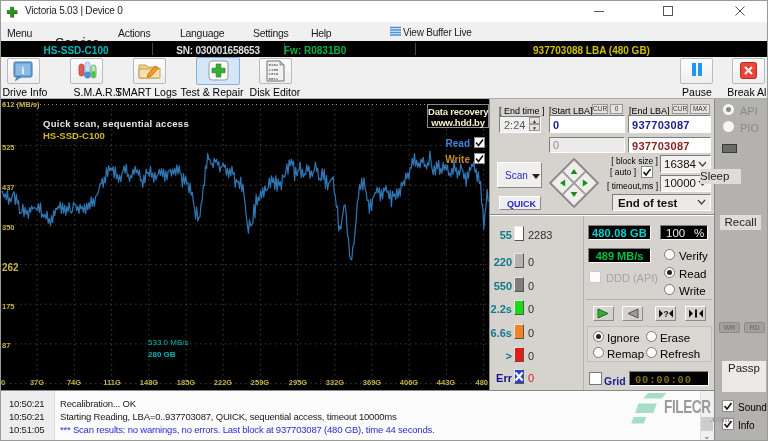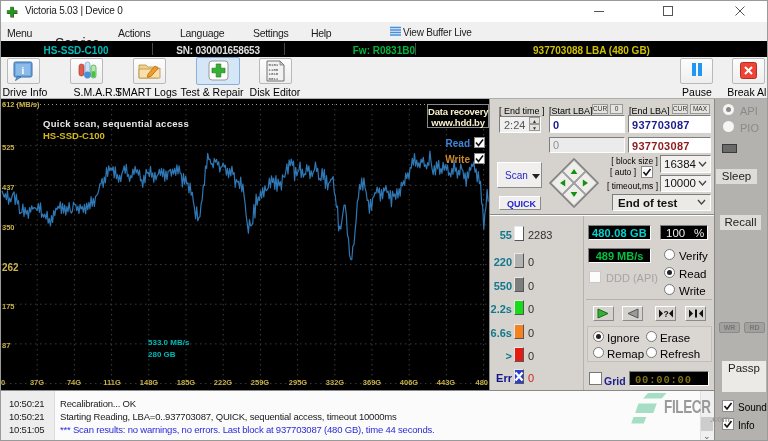--- a/index.html
+++ b/index.html
@@ -41,21 +41,21 @@
     </g>
   </svg>
 <div class="a" style="left:403px;top:27px;font-size:10px;letter-spacing:-0.2px;color:#1a1a1a">View Buffer Live</div>
 
 <div class="a blk" style="left:0;top:41px;width:768px;height:16px"></div>
 <div class="a" style="left:152px;top:43px;width:1px;height:12px;background:#4a4a4a"></div>
 <div class="a" style="left:284px;top:43px;width:1px;height:12px;background:#4a4a4a"></div>
 <div class="a" style="left:415px;top:43px;width:1px;height:12px;background:#4a4a4a"></div>
 <div class="a" style="left:0;top:45px;width:152px;text-align:center;font-weight:bold;font-size:10px;color:#00bcbc">HS-SSD-C100</div>
 <div class="a" style="left:152px;top:45px;width:132px;text-align:center;font-weight:bold;font-size:10px;letter-spacing:-0.2px;color:#e0e0e0">SN: 030001658653</div>
-<div class="a" style="left:284px;top:45px;width:131px;text-align:right;font-weight:bold;font-size:10px;color:#00b43c">Fw: R0831B0</div>
+<div class="a" style="left:284px;top:45px;width:131px;text-align:left;font-weight:bold;font-size:10px;color:#00b43c">Fw: R0831B0</div>
 <div class="a" style="left:415px;top:45px;width:353px;text-align:center;font-weight:bold;font-size:10px;color:#cfc000">937703088 LBA (480 GB)</div>
 
 <div class="a" style="left:0;top:57px;width:768px;height:42px;background:#f0f0f0;border-bottom:1px solid #adadad"></div>
 
 <div class="a tbtn" style="left:7px;top:58px;width:33px;height:26px"></div>
 <svg class="a" style="left:13px;top:61px" width="21" height="20" viewBox="0 0 21 20">
  <rect x="1" y="1" width="18" height="15" rx="1.5" fill="#6fa8dc" stroke="#3a6ea8"></rect>
  <rect x="3" y="3" width="14" height="11" fill="#8bbbe8"></rect>
  <path d="M4 16l-1.5 3.5L8 16z" fill="#6fa8dc" stroke="#3a6ea8" stroke-width="0.8"></path>
  <text x="10" y="13" font-size="10" font-weight="bold" fill="#fff" text-anchor="middle" font-family="Liberation Serif">i</text>
@@ -155,21 +155,21 @@
     <svg width="9" height="9" viewBox="0 0 9 9">
       <path d="M1 4.5l2.5 3L8 1.5" stroke="#111" stroke-width="1.6" fill="none"></path>
     </svg>
   </div>
 <div class="a" style="left:400px;top:154px;width:70px;text-align:right;font-size:10px;font-weight:bold;color:#c8882c">Write</div>
 <div class="a cb" style="left:474px;top:153px;width:11px;height:11px">
     <svg width="9" height="9" viewBox="0 0 9 9">
       <path d="M1 4.5l2.5 3L8 1.5" stroke="#111" stroke-width="1.6" fill="none"></path>
     </svg>
   </div>
-<div class="a" style="left:148px;top:338px;font-size:8px;font-weight:bold;color:#00b8b8">533.0 MB/s</div>
+<div class="a" style="left:148px;top:338px;font-size:8px;font-weight:normal;color:#00b8b8">533.0 MB/s</div>
 <div class="a" style="left:148px;top:350px;font-size:8px;font-weight:bold;color:#00b8b8">280 GB</div>
 
 <div class="a" style="left:489px;top:99px;width:225px;height:291px;background:#d6d3ce;border-left:1px solid #8a8a8a"></div>
 
 <div class="a lbl9" style="left:499px;top:106px">[ End time ]</div>
 <div class="a sunk" style="left:499px;top:116px;width:42px;height:17px;background:#f0f0f0"></div>
 <div class="a" style="left:504px;top:119px;font-size:11px;color:#555">2:24</div>
 <div class="a" style="left:529px;top:117px;width:11px;height:7px;background:#e3e1dd;border:1px solid #9a9a9a;font-size:5px;text-align:center;line-height:6px;color:#333">▲</div>
 <div class="a" style="left:529px;top:124px;width:11px;height:7px;background:#e3e1dd;border:1px solid #9a9a9a;font-size:5px;text-align:center;line-height:6px;color:#333">▼</div>
 <div class="a lbl9" style="left:549px;top:106px">[Start LBA]</div>
@@ -297,21 +297,21 @@
 <div class="a" style="left:635px;top:374px;font-size:10.5px;font-weight:bold;color:#7e7114;font-family:'Liberation Mono',monospace;letter-spacing:0.8px">00:00:00</div>
 
 <div class="a" style="left:714px;top:99px;width:54px;height:342px;background:#b4b2ae;border-left:1px solid #8a8a8a"></div>
 <div class="a" style="left:723px;top:104px;width:11px;height:11px;border-radius:50%;background:#f5f5f5;display:flex;align-items:center;justify-content:center">
     <div style="width:5px;height:5px;border-radius:50%;background:#8a8a8a"></div>
   </div>
 <div class="a" style="left:740px;top:105px;font-size:11px;color:#8a8a8a">API</div>
 <div class="a" style="left:723px;top:121px;width:11px;height:11px;border-radius:50%;background:#f5f5f5"></div>
 <div class="a" style="left:740px;top:122px;font-size:11px;color:#8a8a8a">PIO</div>
 <div class="a" style="left:722px;top:144px;width:15px;height:9px;background:#6a6a6a;border:1px solid #3a3a3a"></div>
-<div class="a" style="left:716px;top:169px;width:41px;height:15px;background:#dedcd8;text-align:center;font-size:11.5px;color:#222;line-height:15px">Sleep</div>
+<div class="a" style="left:700px;top:169px;width:41px;height:15px;background:#dedcd8;font-size:11.5px;color:#222;line-height:15px">Sleep</div>
 <div class="a" style="left:720px;top:215px;width:41px;height:15px;background:#dedcd8;text-align:center;font-size:11.5px;color:#222;line-height:15px">Recall</div>
 <div class="a" style="left:719px;top:322px;width:21px;height:11px;background:#a3a19d;border:1px solid #8a8a8a;border-radius:2px;font-size:7px;font-weight:bold;color:#777;text-align:center;line-height:10px">WR</div>
 <div class="a" style="left:744px;top:322px;width:21px;height:11px;background:#a3a19d;border:1px solid #8a8a8a;border-radius:2px;font-size:7px;font-weight:bold;color:#777;text-align:center;line-height:10px">RD</div>
 <div class="a" style="left:722px;top:361px;width:44px;height:31px;background:#eceae7;text-align:center;font-size:11.5px;color:#222;line-height:15px">Passp</div>
 
 <div class="a cb" style="left:722px;top:400px;width:12px;height:12px">
     <svg width="10" height="10" viewBox="0 0 10 10">
       <path d="M1.5 5l2.5 3L8.5 2" stroke="#111" stroke-width="1.6" fill="none"></path>
     </svg>
   </div>

